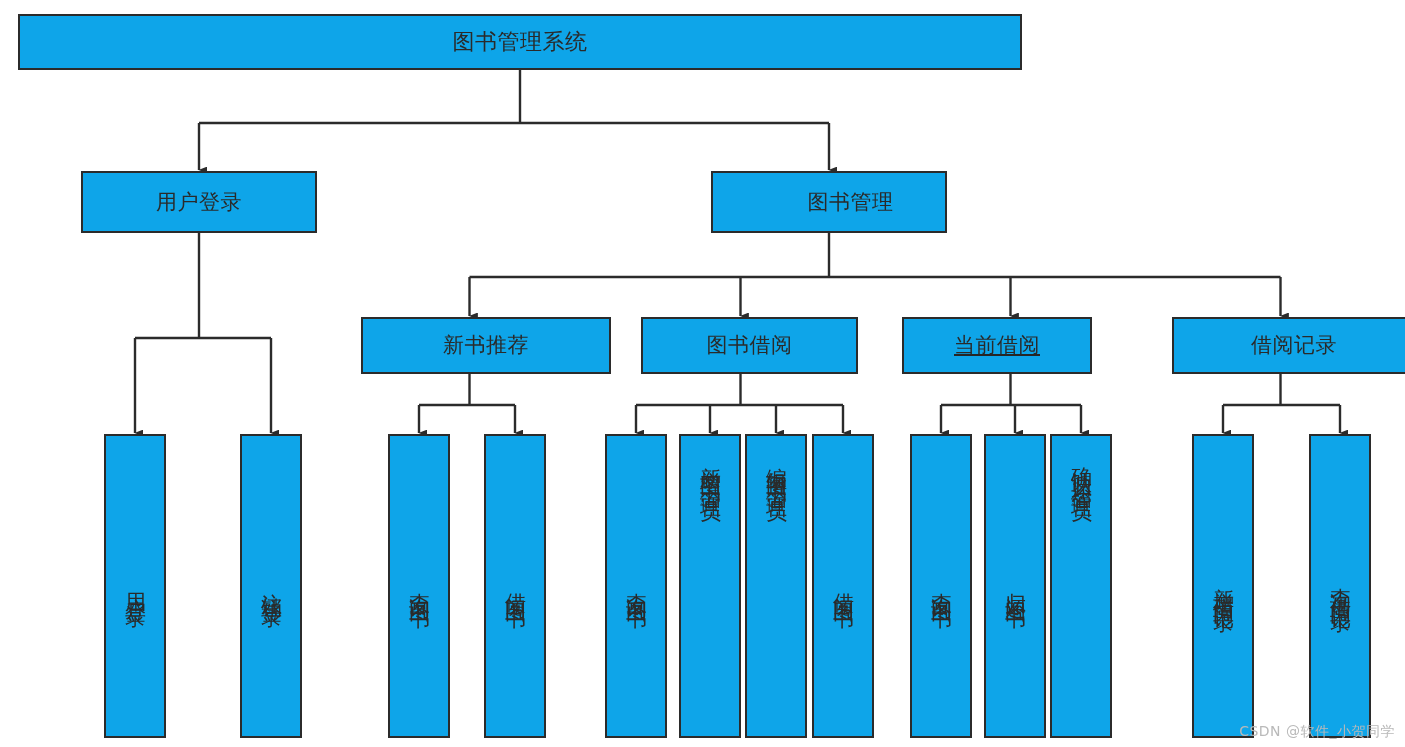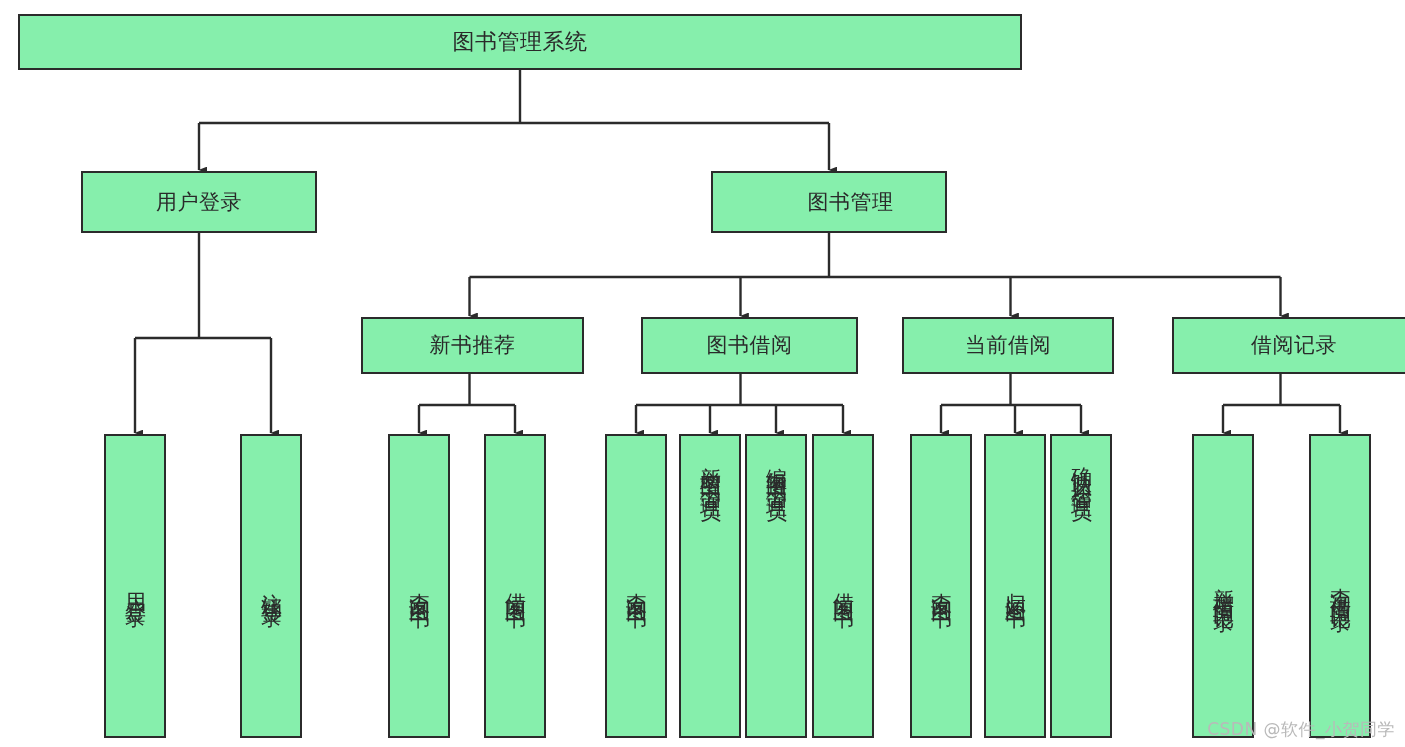--- a/index.html
+++ b/index.html
@@ -22,21 +22,21 @@
     position: absolute;
     left: 0;
     top: 0;
     width: 1405px;
     height: 747px;
     pointer-events: none;
   }
   .node {
     position: absolute;
     box-sizing: border-box;
-    background: #86efac;
+    background: #0ea5e9;
     border: 2px solid #2b2b2b;
     display: flex;
     align-items: center;
     justify-content: center;
     color: #262626;
   }
   .node-label {
     font-size: 21px;
     line-height: 1.15;
     letter-spacing: 0.5px;
@@ -60,21 +60,21 @@
     white-space: nowrap;
   }
   .node.leaf.centered {
     align-items: center;
     padding-top: 0;
   }
   .watermark {
     position: absolute;
     right: 10px;
     bottom: 6px;
-    font-size: 17px;
+    font-size: 14px;
     color: #b9b9b9;
     letter-spacing: 0.5px;
     white-space: nowrap;
     user-select: none;
   }
 </style>
 </head>
 <body>
 
 <div id="diagram-root">
@@ -125,27 +125,27 @@
   <div id="nodes-layer">
       <div class="node root" style="left: 18px; top: 14px; width: 1004px; height: 56px;">
         <span class="node-label">图书管理系统</span>
       </div>
       <div class="node level2" style="left: 81px; top: 171px; width: 236px; height: 62px;">
         <span class="node-label">用户登录</span>
       </div>
       <div class="node level2" style="left: 711px; top: 171px; width: 236px; height: 62px; padding-left: 43px;">
         <span class="node-label">图书管理</span>
       </div>
-      <div class="node level3" style="left: 361px; top: 317px; width: 223px; height: 57px; text-align: right;">
+      <div class="node level3" style="left: 361px; top: 317px; width: 250px; height: 57px; text-align: right;">
         <span class="node-label">新书推荐</span>
       </div>
       <div class="node level3" style="left: 632px; top: 317px; width: 217px; height: 57px; margin-left: 9px;">
         <span class="node-label">图书借阅</span>
       </div>
-      <div class="node level3" style="left: 902px; top: 317px; width: 212px; height: 57px;">
+      <div class="node level3" style="left: 902px; top: 317px; width: 190px; height: 57px; text-decoration: underline;">
         <span class="node-label">当前借阅</span>
       </div>
       <div class="node level3" style="left: 1172px; top: 317px; width: 244px; height: 57px;">
         <span class="node-label">借阅记录</span>
       </div>
       <div class="node leaf centered" style="left: 104px; top: 434px; width: 62px; height: 304px;">
         <span class="node-label">用户登录</span>
       </div>
       <div class="node leaf centered" style="left: 240px; top: 434px; width: 62px; height: 304px;">
         <span class="node-label">注销登录</span>

